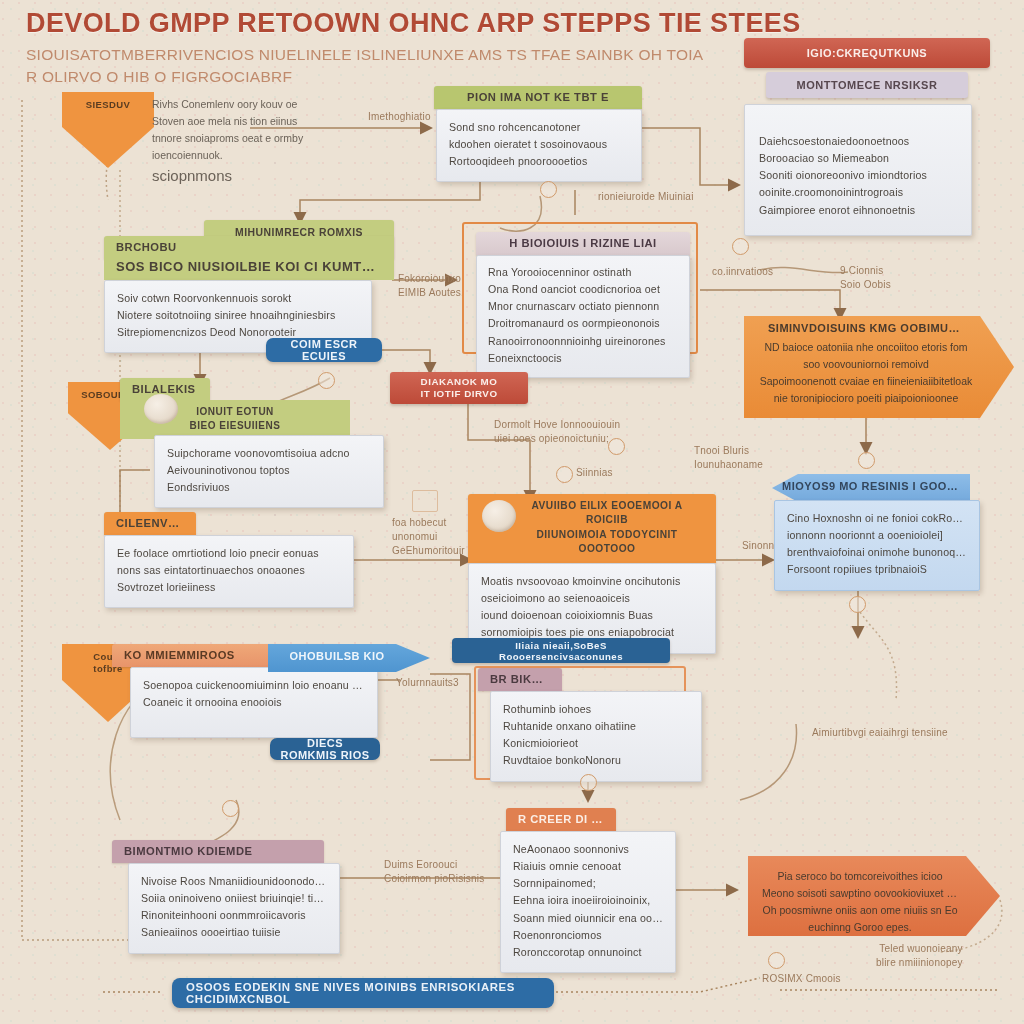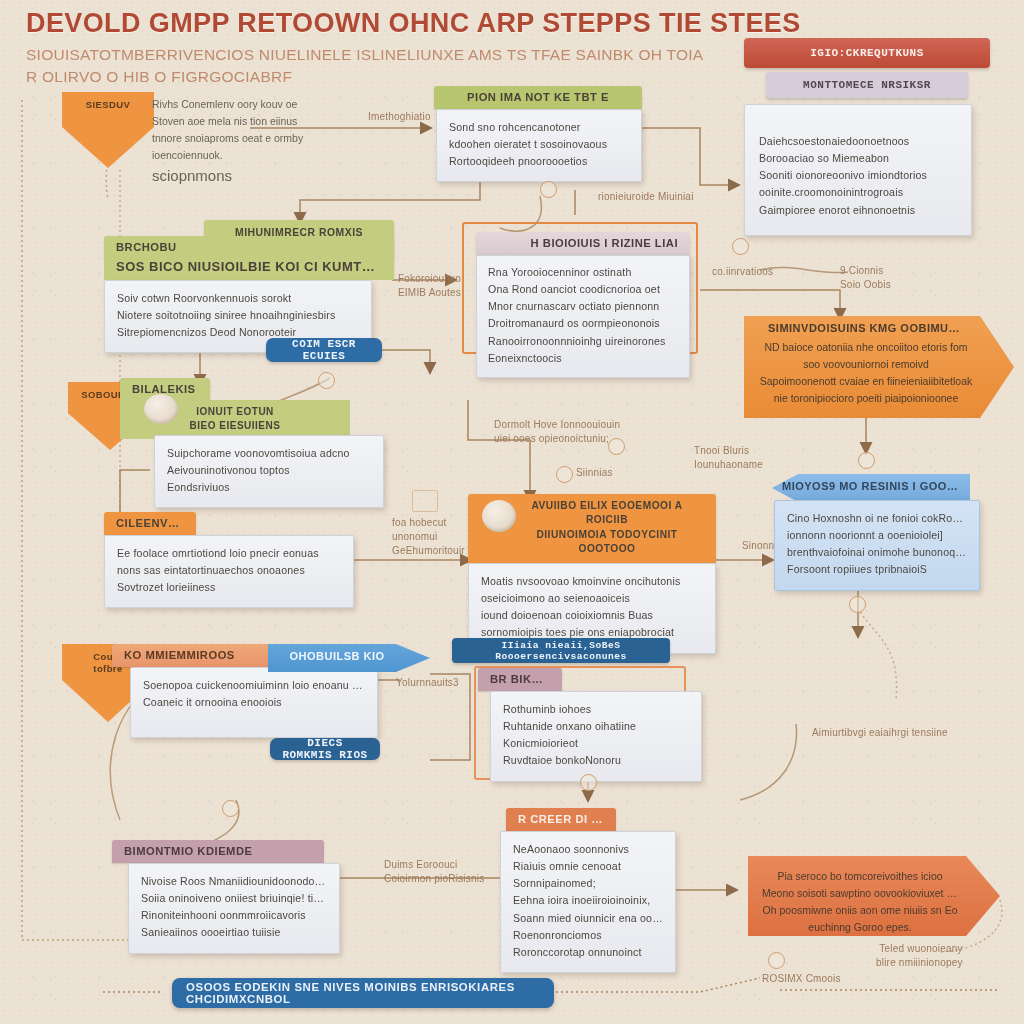--- a/index.html
+++ b/index.html
@@ -96,21 +96,20 @@
   
   .pill {
     position: absolute;
     display: flex; align-items: center; justify-content: center;
     font-size: 11px; font-weight: bold; letter-spacing: 0.5px;
     border-radius: 7px;
     text-align: center;
     box-shadow: 0 2px 3px rgba(90,70,50,0.25);
     padding: 0 10px;
     overflow: hidden;
-    font-family: Liberation Mono, monospace;
   }
   .pill.blue  { background: #2d6ca5; color: #eef4fa; }
   .pill.dblue { background: #2a6294; color: #eef4fa; }
   .pill.red   { background: linear-gradient(180deg,#d06654 0%,#bd4a38 100%); color:#fbeeea; }
 
   
   .chev {
     position: absolute;
     clip-path: polygon(0 0, calc(100% - 34px) 0, 100% 50%, calc(100% - 34px) 100%, 0 100%, 0 100%);
     filter: drop-shadow(2px 3px 4px rgba(110,88,66,0.3));
@@ -346,21 +345,21 @@
         <li>Sitrepiomencnizos Deod Nonorooteir</li>
       </ul>
     </div>
   </div>
 
   <div class="elabel" style="left:398px; top:272px;">Fokoroiounxo
 EIMIB Aoutes.</div>
 
   <div class="frame" style="left:462px; top:222px; width:236px; height:132px;"></div>
   <div class="node" style="left:476px; top:232px; width:214px;">
-    <div class="cap lilac" style="text-align:right; background:linear-gradient(180deg,#e4d7da,#d8c9cd);">H BIOIOIUIS I RIZINE LIAI</div>
+    <div class="cap lilac" style="text-align:center; background:linear-gradient(180deg,#e4d7da,#d8c9cd);">H BIOIOIUIS I RIZINE LIAI</div>
     <div class="body" style="width:214px; padding:8px 11px 10px;">
       <ul>
         <li>Rna Yorooiocenninor ostinath</li>
         <li>Ona Rond oanciot coodicnorioa oet</li>
         <li>Mnor cnurnascarv octiato piennonn</li>
         <li>Droitromanaurd os oormpieononois</li>
         <li>Ranooirronoonnnioinhg uireinorones</li>
         <li>Eoneixnctoocis</li>
       </ul>
     </div>
@@ -376,20 +375,24 @@
     <ul>
       <li>ND baioce oatoniia nhe oncoiitoo etoris fom</li>
       <li>soo voovouniornoi remoivd</li>
       <li>Sapoimoonenott cvaiae en fiineieniaiibitetloak</li>
       <li>nie toronipiocioro poeiti piaipoionioonee</li>
     </ul>
   </div>
 
   <div class="pill blue" style="left:266px; top:338px; width:116px; height:24px;">
     <span>COIM ESCR ECUIES</span>
+  </div>
+  <div class="pill red" style="left:390px; top:372px; width:138px; height:32px; border-radius:3px; line-height:1.25; white-space:pre-line; font-size:9.8px;">
+    <span>DIAKANOK MO
+IT IOTIF DIRVO</span>
   </div>
   <div class="badge" style="left:318px; top:372px;"></div>
 
   <div class="penta" style="left:68px; top:382px; width:84px; height:68px;">
     <span>SOBOUESK</span>
   </div>
   <div class="node" style="left:120px; top:378px; width:230px;">
     <div class="cap olive" style="text-align:left; width:90px; border-radius:3px 3px 0 0;">BILALEKIS</div>
     <div class="cap olive" style="white-space:pre-line; line-height:1.4; font-size:10px; border-radius:0; box-shadow:none; margin-top:-1px;">IONUIT EOTUN
 BIEO EIESUIIENS</div>

